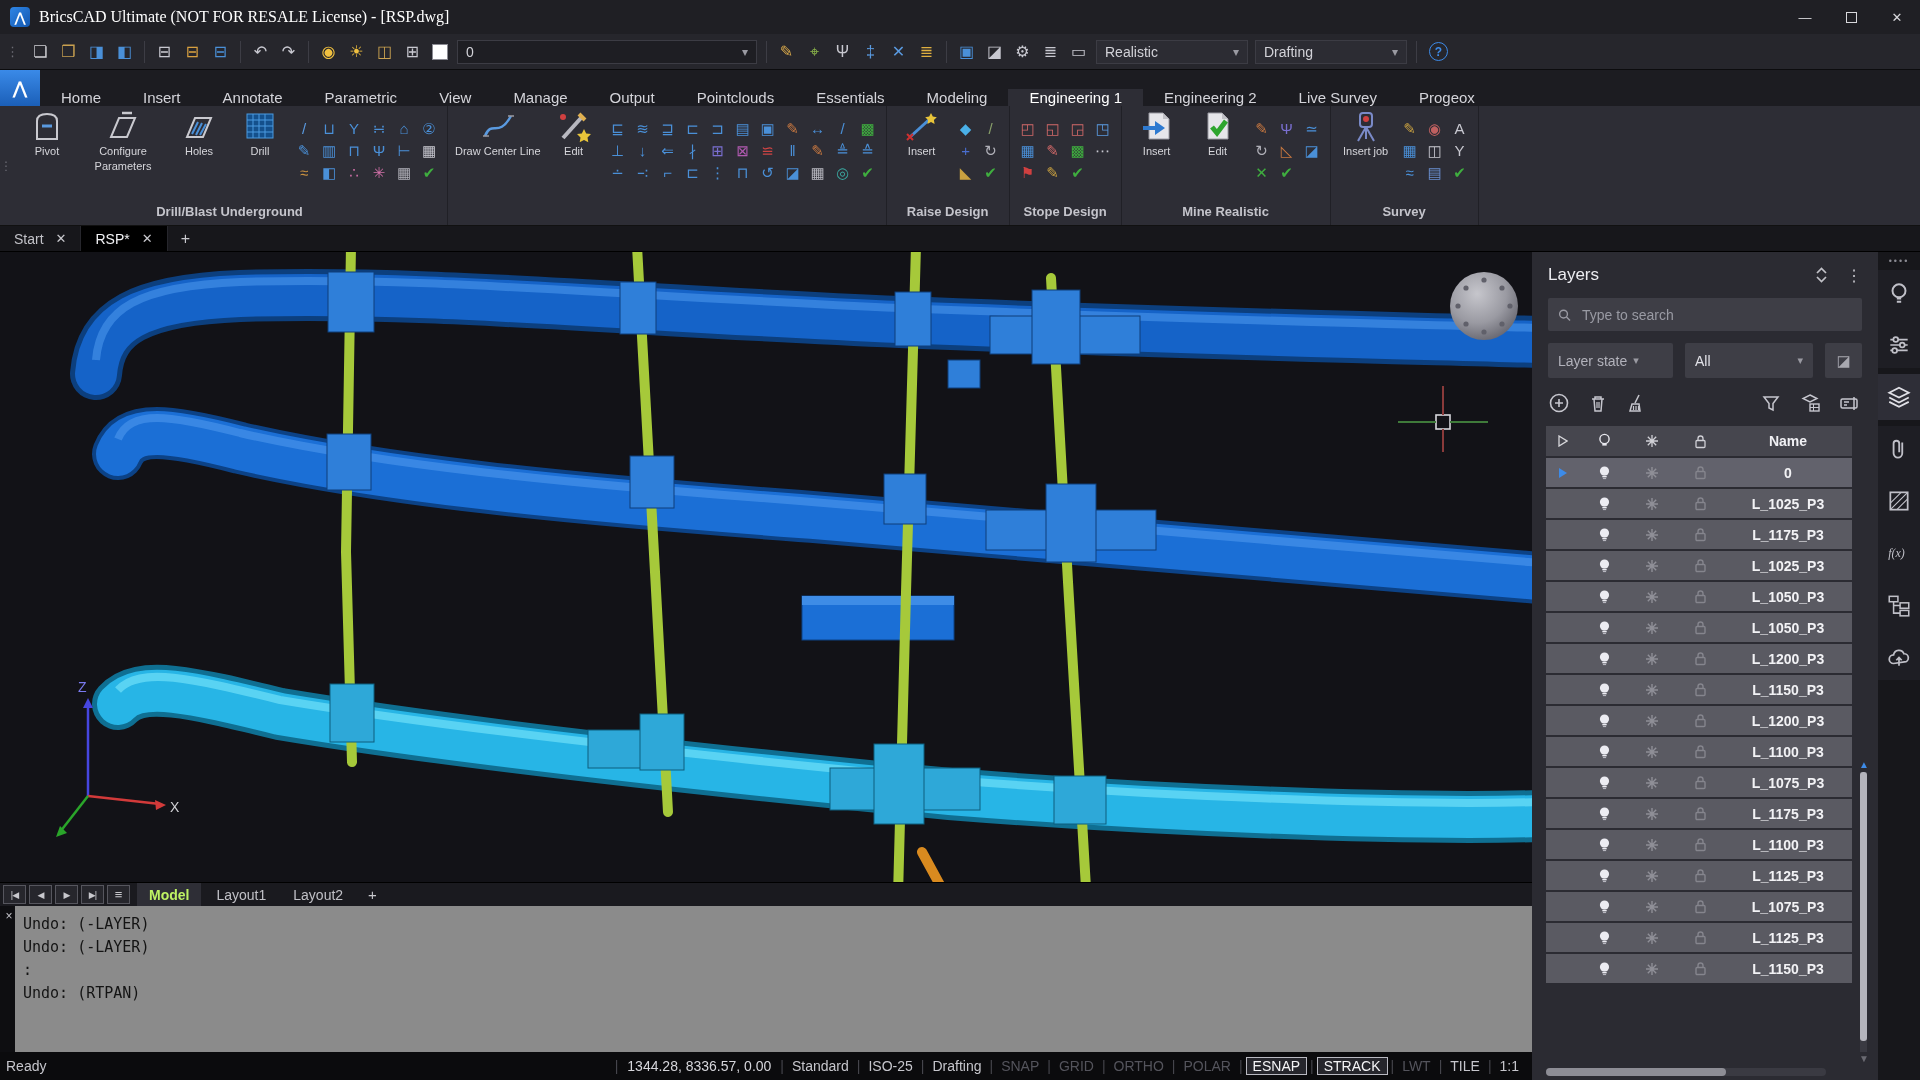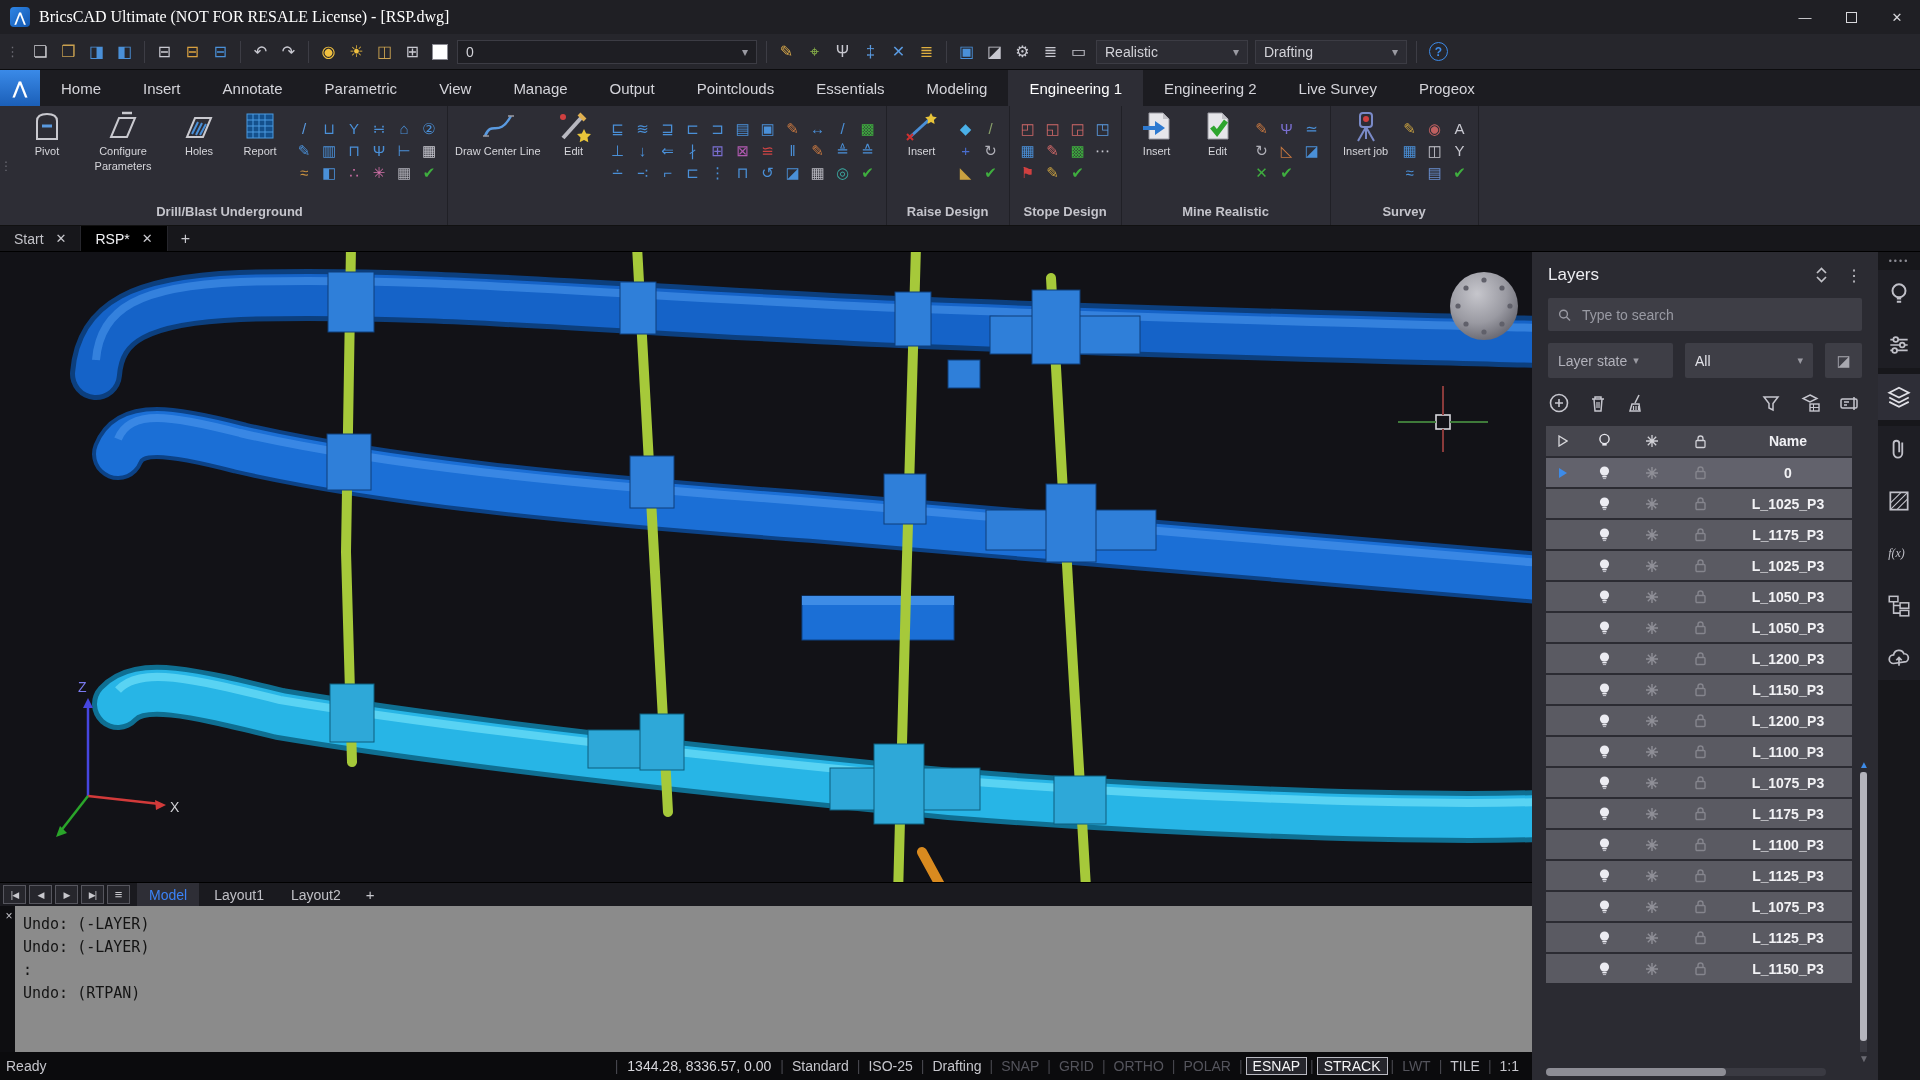--- a/index.html
+++ b/index.html
@@ -54,21 +54,21 @@
   .left-col{width:1532px;display:flex;flex-direction:column;}
   .viewport{height:630px;background:#121217;position:relative;overflow:hidden;}
   .vp-svg{position:absolute;inset:0;width:100%;height:100%;}
   
   .modelbar{height:24px;background:#1a1a1f;display:flex;align-items:center;gap:3px;padding-left:3px;border-top:1px solid #000;}
   .mnav{width:23px;height:19px;border:1px solid #56565e;display:flex;align-items:center;justify-content:center;
     color:#c8c8cd;font-size:9px;background:#26262c;letter-spacing:-1px;}
   .mmenu{width:23px;height:19px;border:1px solid #56565e;display:flex;align-items:center;justify-content:center;
     color:#c8c8cd;font-size:13px;background:#26262c;margin-right:4px;}
   .mtab{padding:0 12px;font-size:14px;color:#c0c0c6;height:24px;display:flex;align-items:center;}
-  .mtab.active{color:#3b82f6;font-weight:normal;background:#2e2e36;}
+  .mtab.active{color:#bef264;font-weight:bold;background:#2e2e36;}
   .mplus{padding:0 10px;color:#c8c8cd;font-size:15px;}
   
   .cmdarea{height:146px;display:flex;flex-direction:column;background:#0e0e11;position:relative;}
   .cmd-close{position:absolute;left:3px;top:3px;color:#c2c2c8;font-size:12px;width:12px;text-align:center;}
   .cmd-history{flex:1;background:#8b8b8b;margin-left:15px;padding:7px 0 0 8px;
     font-family:"DejaVu Sans Mono",monospace;font-size:15px;color:#141414;line-height:23px;}
   .cmd-prompt{height:33px;background:#3c3c40;margin-left:15px;display:flex;align-items:center;padding-left:8px;
     font-family:"DejaVu Sans Mono",monospace;font-size:15px;font-style:italic;color:#b6b6ba;}
   
   .statusbar{height:28px;background:#0b0b0d;display:flex;align-items:center;font-size:14px;color:#c6c6cc;padding:0 6px;}
@@ -184,21 +184,21 @@
     <div class="combo mid" style="width: 152px;">
       <span>Drafting</span>
       <span class="chev">▾</span>
     </div>
     <div class="qsep"></div>
     <div class="help-circ">?</div>
   </div>
 
 <div class="ribbon-tabs">
   <div class="app-btn">⋀</div>
-  <div style="display:flex;">
+  <div style="display:flex;align-items:flex-end;">
       <div class="rtab">Home</div>
       <div class="rtab">Insert</div>
       <div class="rtab">Annotate</div>
       <div class="rtab">Parametric</div>
       <div class="rtab">View</div>
       <div class="rtab">Manage</div>
       <div class="rtab">Output</div>
       <div class="rtab">Pointclouds</div>
       <div class="rtab">Essentials</div>
       <div class="rtab">Modeling</div>
@@ -233,21 +233,21 @@
                 <path d="M14 9 L30 9 L22 28 L6 28 Z" fill="none" stroke="#c9c9cf" stroke-width="2"></path>
                 <path d="M11 25 L17 13 M15 26 L21 14 M19 26 L25 15" stroke="#4a90d8" stroke-width="2"></path>
               </svg></div>
             <div class="blabel">Holes</div>
           </div>
           <div class="bigbtn">
             <div class="bicon"><svg viewBox="0 0 36 34">
                 <rect x="5" y="5" width="26" height="24" fill="#14508c" stroke="#4a9ae0"></rect>
                 <path d="M5 11 H31 M5 17 H31 M5 23 H31 M11 5 V29 M17 5 V29 M23 5 V29" stroke="#4a9ae0" stroke-width="1"></path>
               </svg></div>
-            <div class="blabel">Report</div>
+            <div class="blabel">Drill</div>
           </div>
           <div class="sgrid" style="grid-template-columns: repeat(6, 22px);">
             <div class="sicon" style="color: rgb(90, 154, 224);">/</div>
             <div class="sicon" style="color: rgb(74, 144, 216);">⊔</div>
             <div class="sicon" style="color: rgb(74, 144, 216);">Y</div>
             <div class="sicon" style="color: rgb(74, 144, 216);">∺</div>
             <div class="sicon" style="color: rgb(74, 144, 216);">⌂</div>
             <div class="sicon" style="color: rgb(74, 144, 216);">②</div>
             <div class="sicon" style="color: rgb(74, 144, 216);">✎</div>
             <div class="sicon" style="color: rgb(74, 144, 216);">▥</div>

